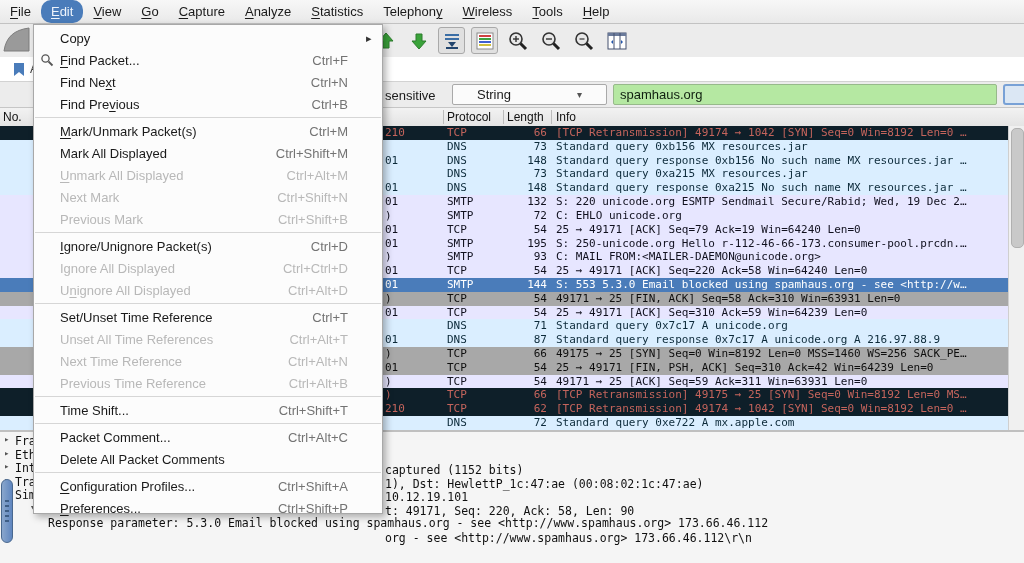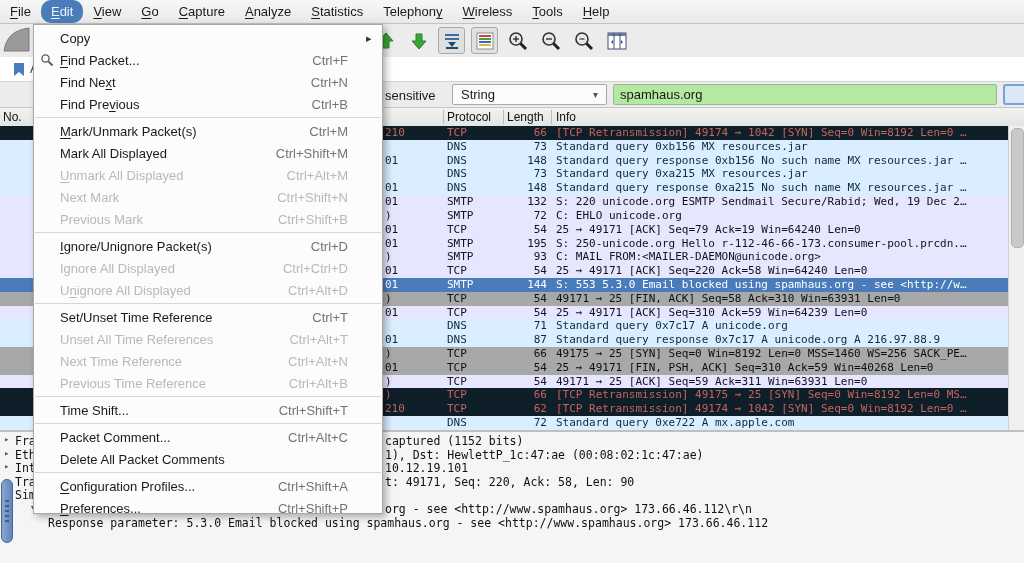--- a/index.html
+++ b/index.html
@@ -20,21 +20,21 @@
   .tbi.toggled{border:1px solid #a9a9a9;background:#e0e0e0;}
   
   .filterbar{left:0;top:57px;width:1024px;height:25px;background:#ffffff;border-bottom:1px solid #d2d2d2;box-sizing:border-box;}
   .bookmark{left:13px;top:5px;position:absolute;}
   .filter-frag{left:30px;top:5px;position:absolute;font-size:12px;color:#3a3a3a;}
   
   .findbar{left:0;top:82px;width:1024px;height:26px;background:#ececec;border-bottom:1px solid #c6c6c6;box-sizing:border-box;}
   .case-label{left:385px;top:6px;position:absolute;font-size:13px;color:#1a1a1a;}
   .combo{left:452px;top:2px;width:155px;height:21px;position:absolute;background:#fbfbfb;
          border:1px solid #a9a9a9;border-radius:2px;display:flex;align-items:center;
-         font-size:13px;color:#1a1a1a;padding:0 8px;box-sizing:border-box;}
+         font-size:13px;color:#1a1a1a;padding:0 24px;box-sizing:border-box;}
   .combo-arrow{margin-left:auto;font-size:10px;color:#555;}
   .find-input{left:613px;top:2px;width:384px;height:21px;position:absolute;background:var(--match_green);
          border:1px solid #97b98b;border-radius:2px;font-size:13px;color:#102010;padding:0 6px;box-sizing:border-box;
          font-family:"Liberation Sans",sans-serif;}
   .find-btn{left:1003px;top:2px;width:30px;height:21px;position:absolute;background:#dbe7f4;
          border:2px solid #78a1d6;border-radius:3px;box-sizing:border-box;}
   
   .plist{left:0;top:108px;width:1024px;height:322px;background:#fff;overflow:hidden;}
   .phead{position:absolute;left:0;top:0;width:1024px;height:18px;background:linear-gradient(#f2f2f2,#e4e4e4);
          border-bottom:1px solid #b5b5b5;font-size:12px;color:#111;}
@@ -53,21 +53,21 @@
   .c-sel{background:var(--sel);color:#fff;}
   .vscroll{position:absolute;left:1008px;top:18px;width:16px;height:304px;background:#f0f0f0;border-left:1px solid #cfcfcf;box-sizing:border-box;}
   .vthumb{margin:2px;width:11px;height:118px;background:#c9c9c9;border:1px solid #b0b0b0;border-radius:5px;}
   
   .dpane{left:0;top:430px;width:1024px;height:133px;background:#f5f5f5;border-top:2px solid #c0c0c0;box-sizing:border-box;}
   #detail-lines{position:absolute;left:0;top:2px;width:1024px;}
   .dline{position:relative;height:13.6px;font-family:"DejaVu Sans Mono",monospace;font-size:11.5px;color:#101010;white-space:nowrap;}
   .twisty{position:absolute;left:4px;top:0px;color:#555;font-size:9px;}
   .dline.ind .twisty{left:30px;}
   .dfrag{position:absolute;left:15px;}
-  .dtext{position:absolute;left:385px;}
+  .dtext{position:absolute;left:385px;margin-top:29px;}
   .dfull{position:absolute;left:48px;}
   .bluethumb{left:1px;top:47px;width:12px;height:64px;position:absolute;border-radius:6px;
              background:linear-gradient(90deg,#8aa6cc,#5f86bf);border:1px solid #49688f;box-sizing:border-box;}
   .bluethumb i{display:block;width:4px;height:22px;margin:20px auto 0;
                background:repeating-linear-gradient(#3e5d85 0 2px,transparent 2px 5px);}
   
   .menupopup{left:33px;top:24px;width:350px;height:490px;background:#fcfcfc;border:1px solid #a8a8a8;
              box-shadow:3px 3px 7px rgba(0,0,0,.3);z-index:50;box-sizing:border-box;padding-top:2px;}
   .mi{display:flex;align-items:center;height:22px;padding-right:6px;font-size:13px;}
   .gut{width:26px;display:flex;justify-content:center;align-items:center;flex:none;}
@@ -313,21 +313,21 @@
         <div class="prow c-gray">
           <span class="pf">)</span>
           <span class="pp">TCP</span>
           <span class="pl">66</span>
           <span class="pi">49175 → 25 [SYN] Seq=0 Win=8192 Len=0 MSS=1460 WS=256 SACK_PE…</span>
         </div>
         <div class="prow c-gray">
           <span class="pf">01</span>
           <span class="pp">TCP</span>
           <span class="pl">54</span>
-          <span class="pi">25 → 49171 [FIN, PSH, ACK] Seq=310 Ack=59 Win=40268 Len=0</span>
+          <span class="pi">25 → 49171 [FIN, PSH, ACK] Seq=310 Ack=42 Win=64239 Len=0</span>
         </div>
         <div class="prow c-tcp">
           <span class="pf">)</span>
           <span class="pp">TCP</span>
           <span class="pl">54</span>
           <span class="pi">49171 → 25 [ACK] Seq=59 Ack=311 Win=63931 Len=0</span>
         </div>
         <div class="prow c-bad">
           <span class="pf">)</span>
           <span class="pp">TCP</span>

